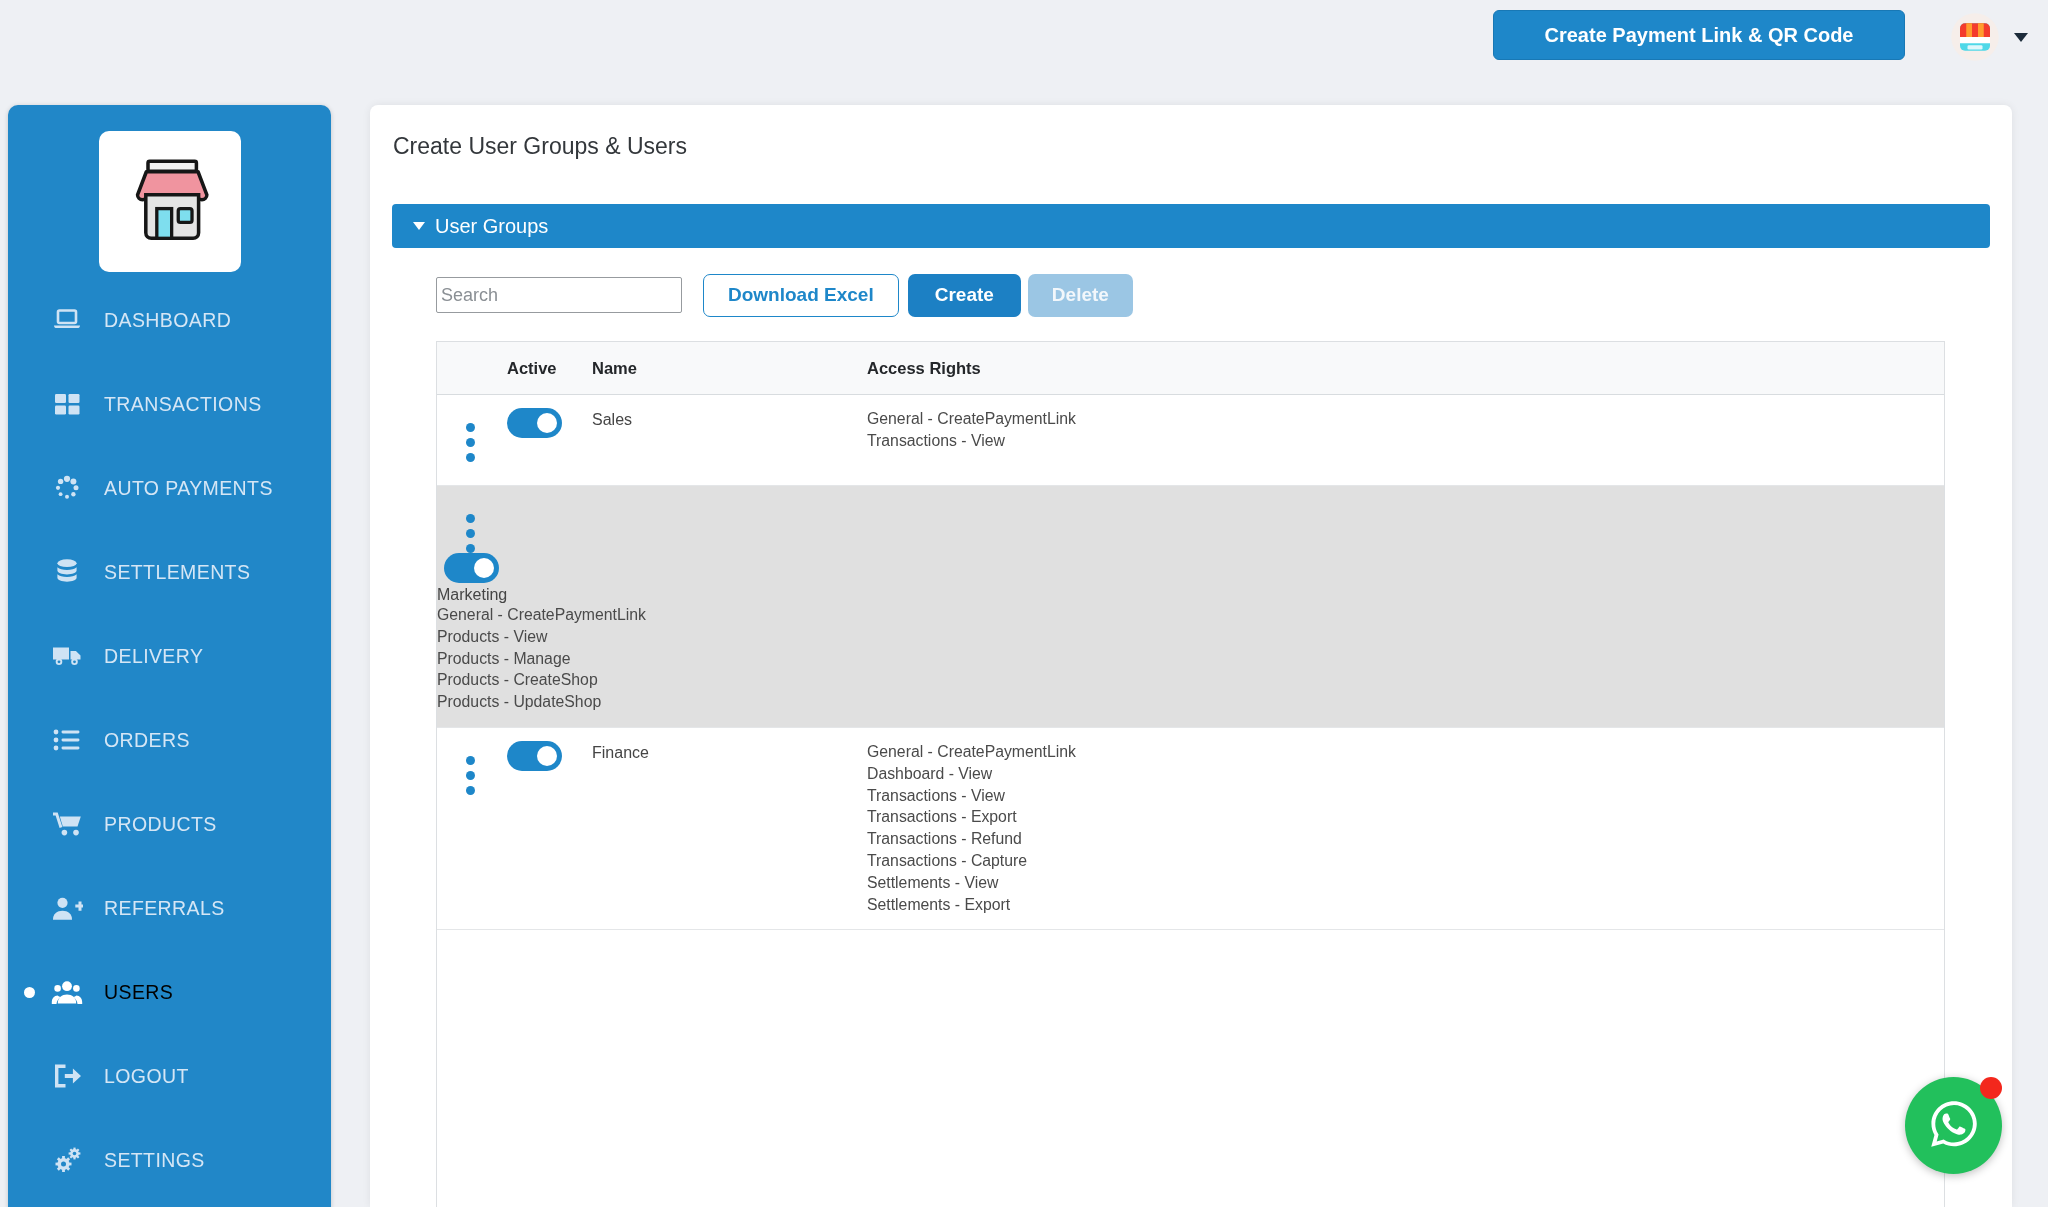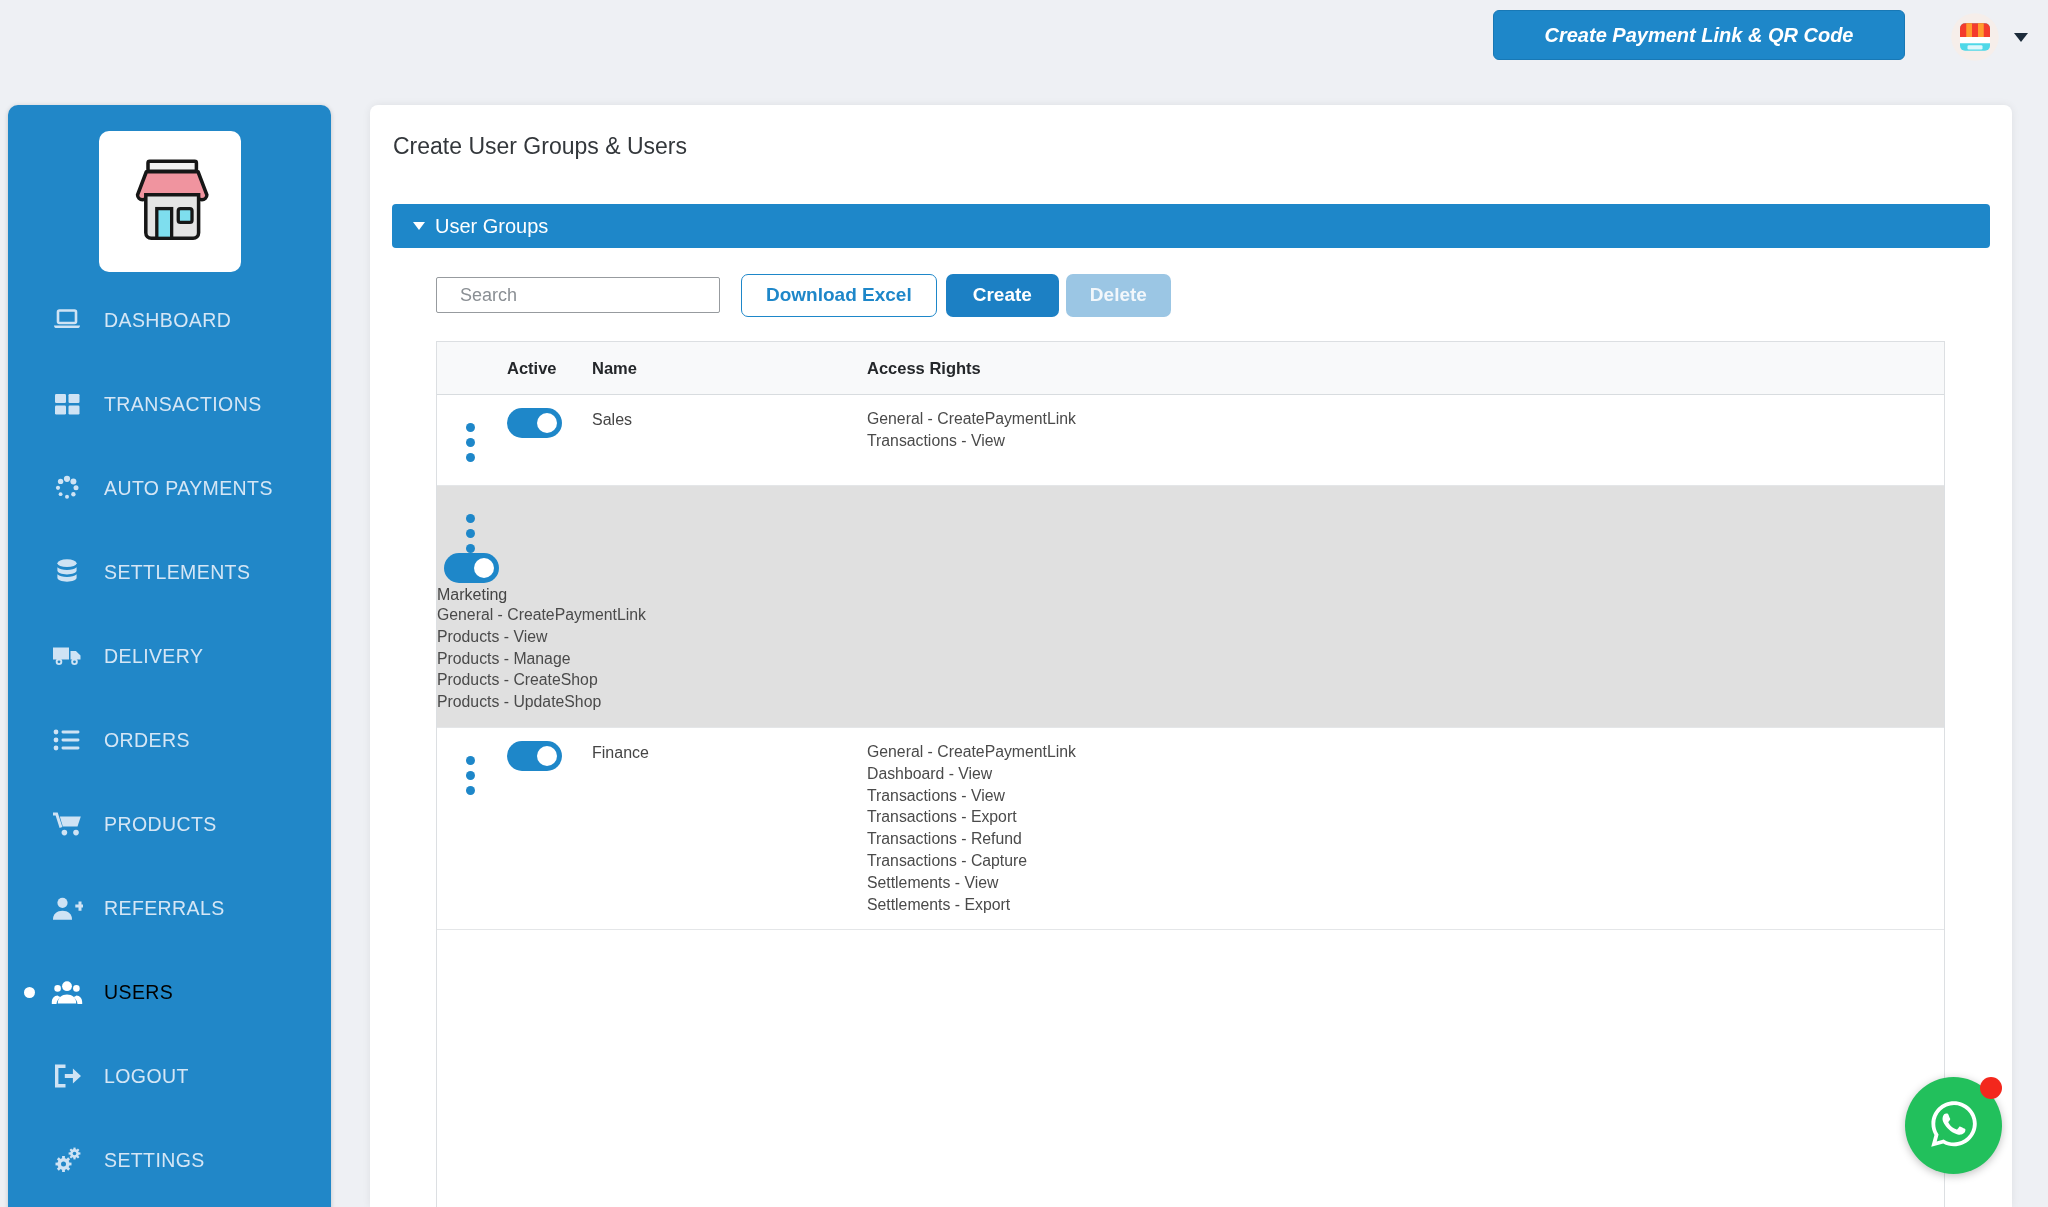--- a/index.html
+++ b/index.html
@@ -2,21 +2,21 @@
 <html><head>
 <meta charset="utf-8">
 <style>
   html,body{margin:0;padding:0;}
   body{width:2048px;height:1207px;overflow:hidden;font-family:"Liberation Sans",sans-serif;}
   .page{position:relative;width:2048px;height:1207px;background:#eef0f4;overflow:hidden;}
 
   
   .cpl-btn{position:absolute;left:1493px;top:10px;width:412px;height:50px;background:#1e87c9;
     color:#fff;font-weight:bold;font-size:20px;border:1px solid #1878b5;border-radius:6px;
-    font-family:"Liberation Sans",sans-serif;cursor:pointer;font-style:italic;}
+    font-family:"Liberation Sans",sans-serif;cursor:pointer;}
   .account{position:absolute;left:1950px;top:12px;display:flex;align-items:center;gap:14px;cursor:pointer;}
   .avatar{width:50px;height:50px;border-radius:50%;display:flex;align-items:center;justify-content:center;}
   .acct-caret{width:0;height:0;border-left:7px solid transparent;border-right:7px solid transparent;
     border-top:9px solid #1c2b3a;}
 
   
   .sidebar{position:absolute;left:8px;top:105px;width:323px;height:1142px;background:#2187c8;
     border-radius:10px;box-shadow:0 1px 5px rgba(0,0,0,.18);}
   .logo-card{width:142px;height:141px;background:#fff;border-radius:10px;margin:26px auto 0 auto;
     display:flex;align-items:center;justify-content:center;}
@@ -36,21 +36,21 @@
   .page-title{margin:26px 0 0 1px;font-size:23px;font-weight:400;color:#33373b;line-height:30px;}
   .section-header{margin-top:43px;height:44px;background:#1e87c9;border-radius:4px;display:flex;
     align-items:center;padding-left:21px;cursor:pointer;}
   .section-caret{width:0;height:0;border-left:6px solid transparent;border-right:6px solid transparent;
     border-top:8px solid #fff;margin-right:10px;}
   .section-title{color:#fff;font-size:20px;}
   .section-body{margin:0 45px 0 44px;}
 
   
   .toolbar{margin-top:25px;height:44px;display:flex;align-items:center;gap:9px;}
-  .search-input{width:236px;height:34px;border:1px solid #979b9f;border-radius:2px;padding:0 23px;
+  .search-input{width:236px;height:34px;border:1px solid #979b9f;border-radius:2px;padding:0 4px;
     font-size:18px;color:#737373;font-family:"Liberation Sans",sans-serif;outline:none;}
   .search-input::placeholder{color:#8a8f94;}
   .btn{height:43px;border-radius:7px;font-weight:bold;font-size:19px;cursor:pointer;
     font-family:"Liberation Sans",sans-serif;}
   .btn-outline{background:#fff;color:#1e87c9;border:1px solid #1e87c9;padding:0 24px;margin-left:12px;}
   .btn-solid{background:#1c80c4;color:#fff;border:none;padding:0 27px;}
   .btn-disabled{background:#9bc6e4;color:#f2f7fb;border:none;padding:0 24px;margin-left:-2px;}
 
   
   .gtable{margin-top:24px;border:1px solid #dcdfe2;height:880px;box-sizing:border-box;background:#fff;}

